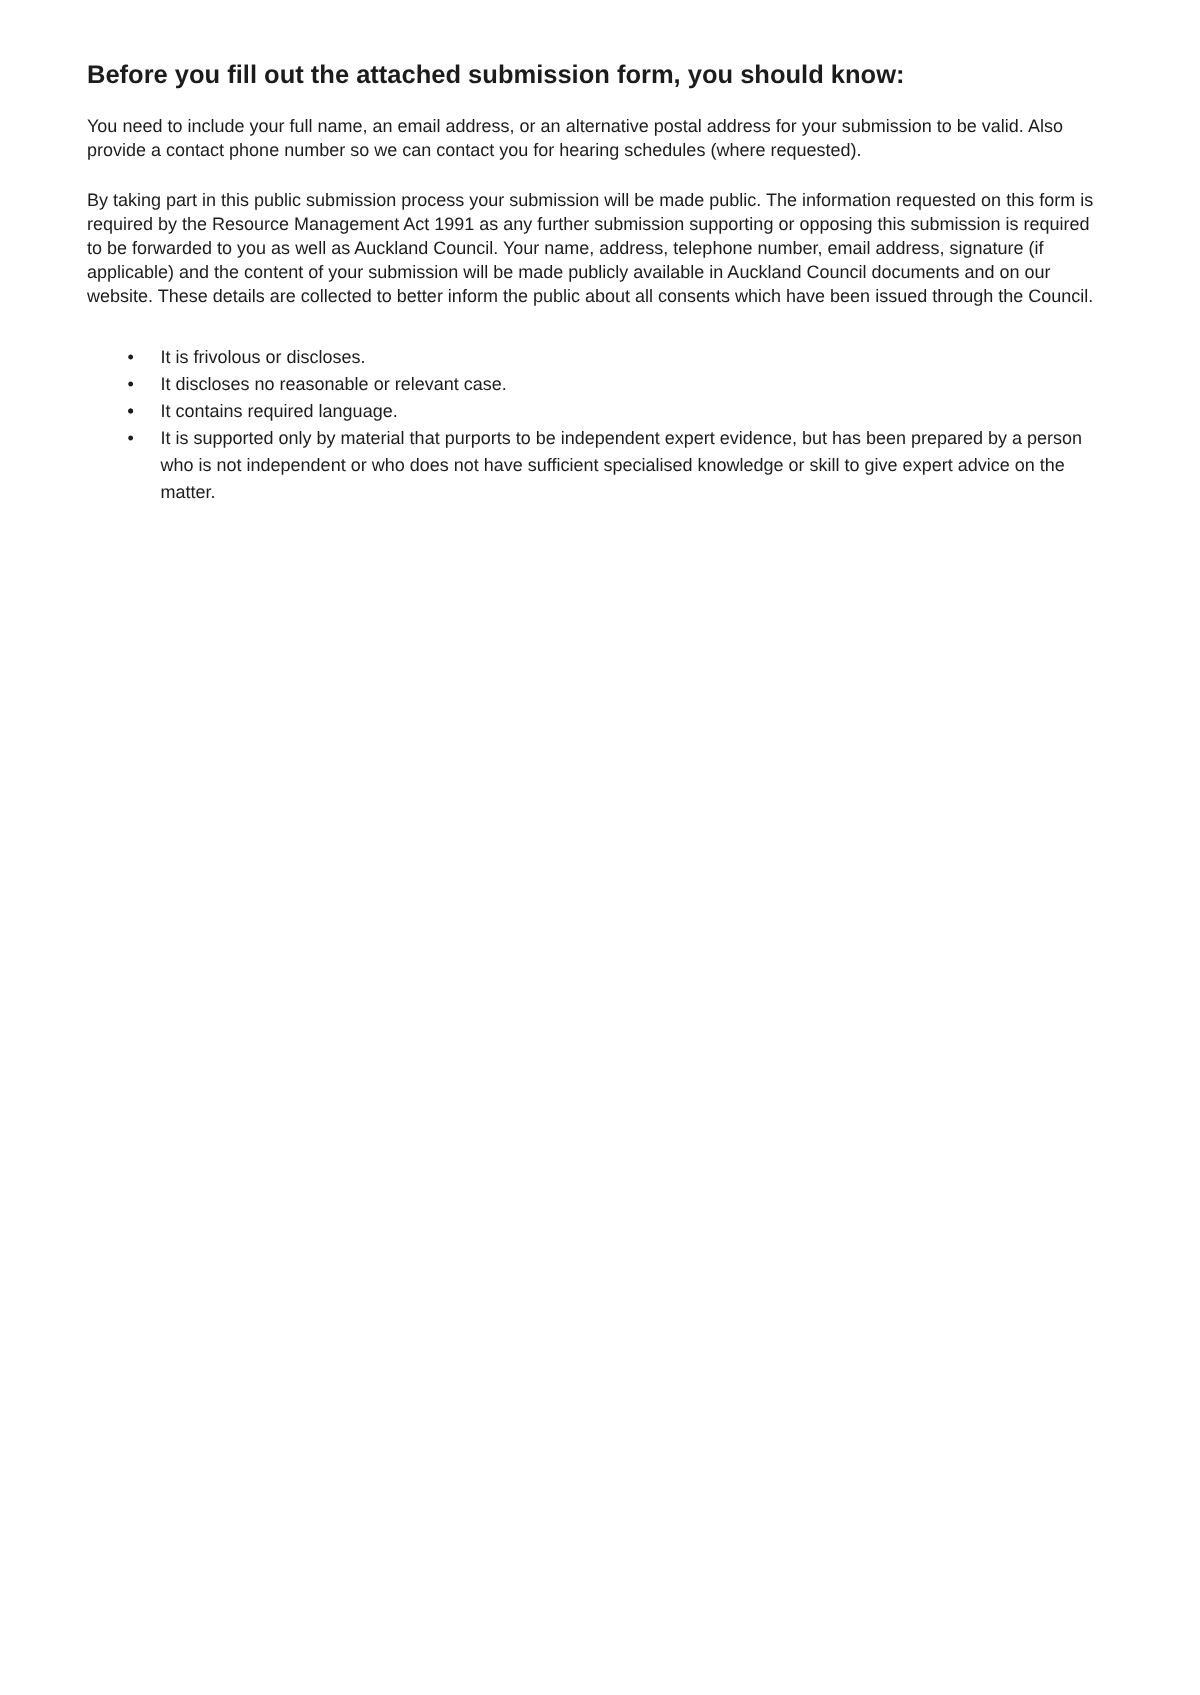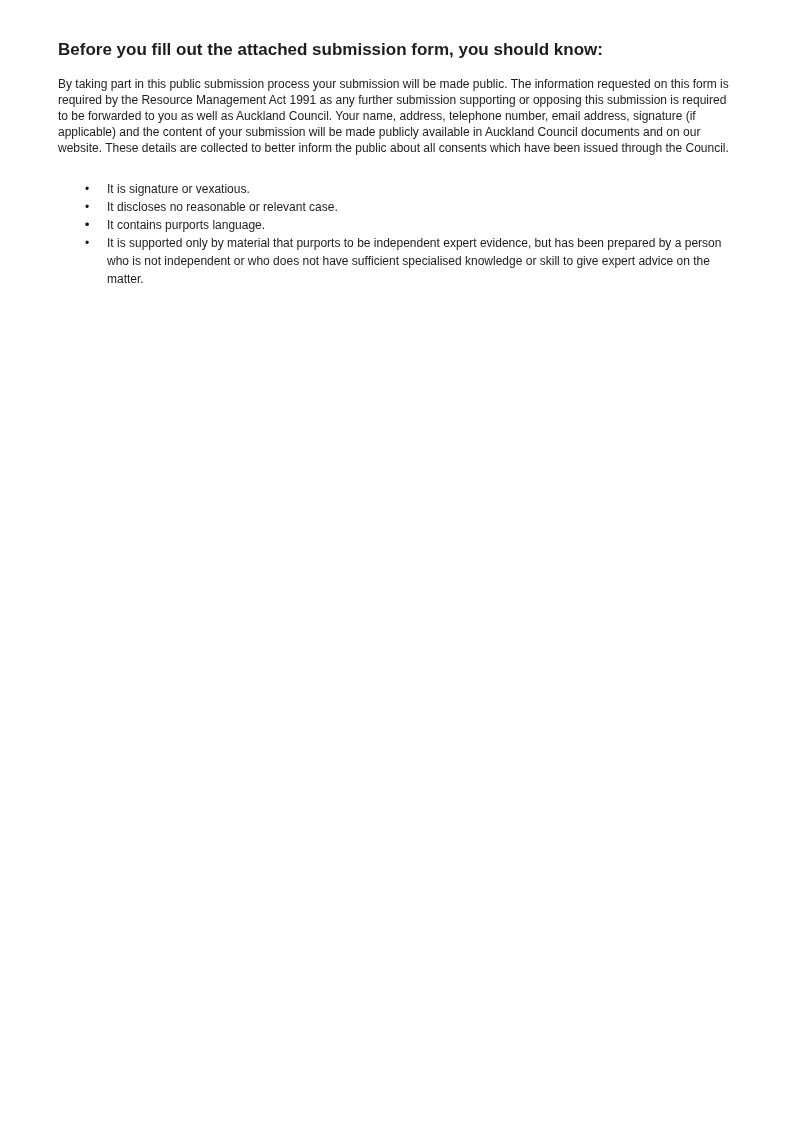--- a/index.html
+++ b/index.html
@@ -51,39 +51,40 @@
     line-height: 18px;
   }
 </style>
 </head>
 <body>
 
 <div class="page">
 
   <h1 class="doc-heading">Before you fill out the attached submission form, you should know:</h1>
 
+  <p class="doc-paragraph">You need to include your full name, an email address, or an alternative postal address for your submission to be valid. Also provide a contact phone number so we can contact you for hearing schedules (where requested).</p>
 
   <p class="doc-paragraph">By taking part in this public submission process your submission will be made public. The information requested on this form is required by the Resource Management Act 1991 as any further submission supporting or opposing this submission is required to be forwarded to you as well as Auckland Council. Your name, address, telephone number, email address, signature (if applicable) and the content of your submission will be made publicly available in Auckland Council documents and on our website. These details are collected to better inform the public about all consents which have been issued through the Council.</p>
 
 
   <ul class="doc-list">
     <li>
       <span class="bullet-glyph">•</span>
-      <span>It is signature or vexatious.</span>
+      <span>It is frivolous or discloses.</span>
     </li>
     <li>
       <span class="bullet-glyph">•</span>
       <span>It discloses no reasonable or relevant case.</span>
     </li>
     <li>
       <span class="bullet-glyph">•</span>
     </li>
     <li>
       <span class="bullet-glyph">•</span>
-      <span>It contains purports language.</span>
+      <span>It contains required language.</span>
     </li>
     <li>
       <span class="bullet-glyph">•</span>
       <span>It is supported only by material that purports to be independent expert evidence, but has been prepared by a person who is not independent or who does not have sufficient specialised knowledge or skill to give expert advice on the matter.</span>
     </li>
   </ul>
 
 </div>
 
 </body></html>

